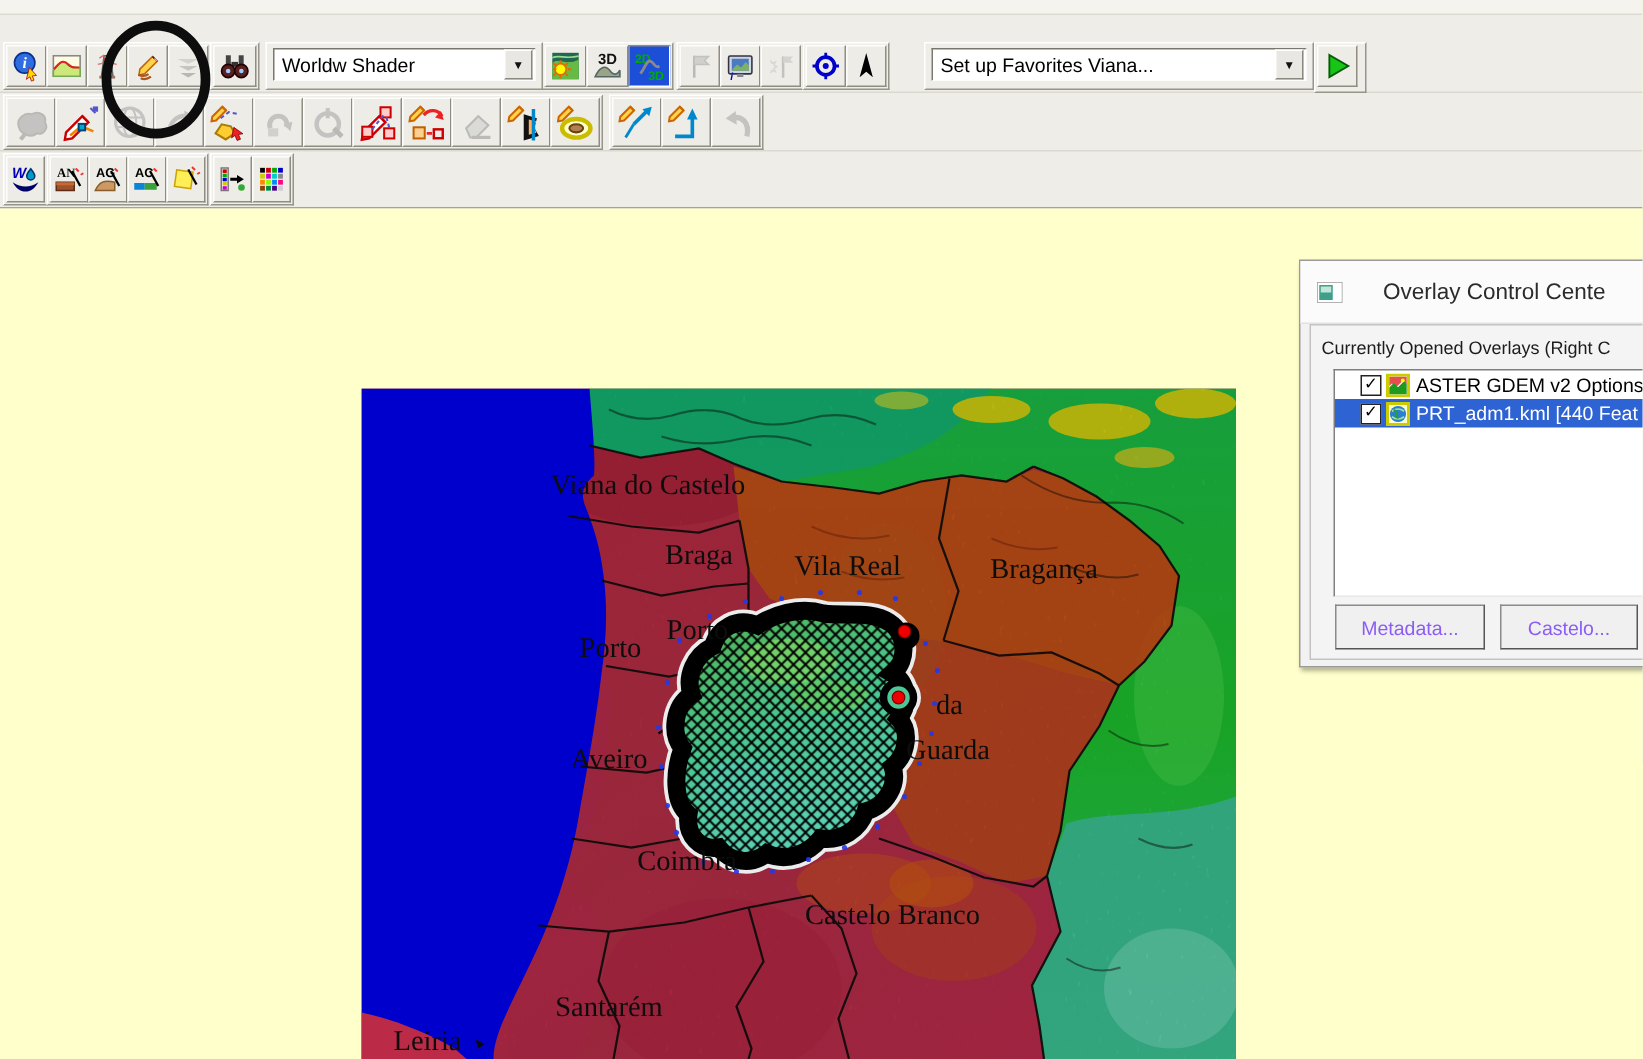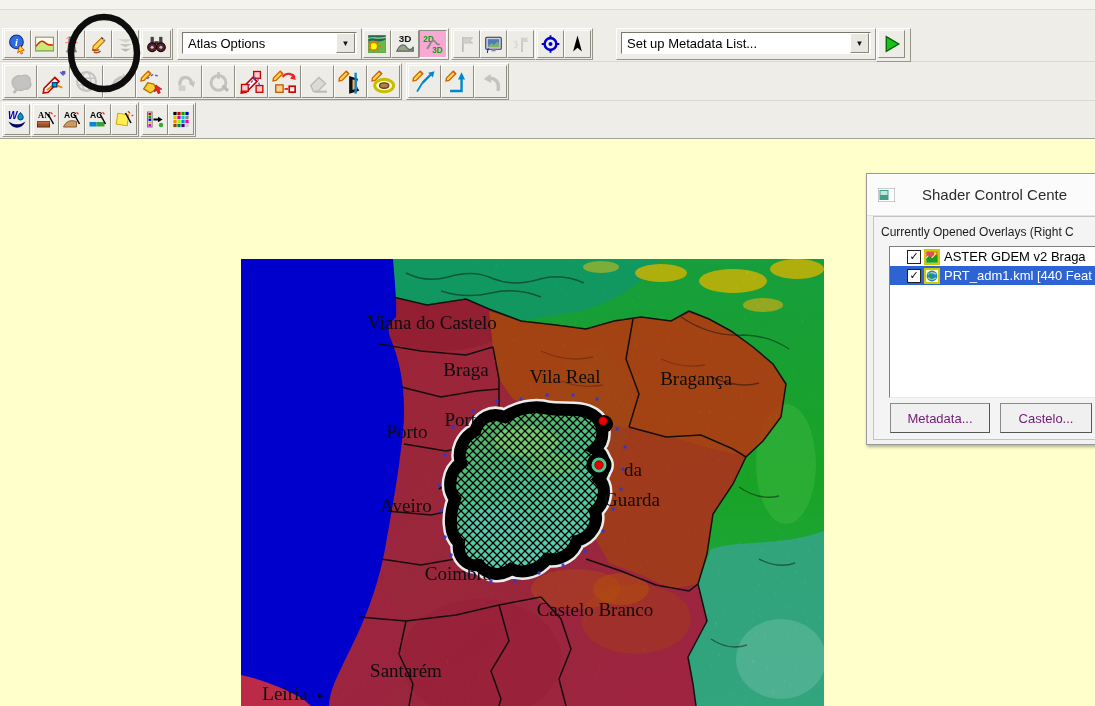--- a/index.html
+++ b/index.html
@@ -17,21 +17,21 @@
     position:absolute;background:#eeede8;padding:1px;
     border:1px solid;border-color:#ffffff #97948a #97948a #ffffff;
     white-space:nowrap;
   }
   .tbbtn{
     display:inline-block;vertical-align:top;box-sizing:border-box;
     background:#edece7;border:1px solid;border-color:#fdfdfb #8f8c82 #8f8c82 #fdfdfb;
     padding:2px;cursor:pointer;
   }
   .tbbtn svg{width:100%;height:100%;display:block;}
-  .tbbtn.pressed{border-color:#8f8c82 #fdfdfb #fdfdfb #8f8c82;background:#f9a8d4;}
+  .tbbtn.pressed{border-color:#8f8c82 #fdfdfb #fdfdfb #8f8c82;background:#1d4ed8;}
   .tbbtn.disabled svg{opacity:.5;filter:grayscale(85%);}
   .r1btn{width:27px;height:28px;}
   .combo{
     background:#fff;border:1px solid;border-color:#7a786e #fdfdfb #fdfdfb #7a786e;
     height:22px;display:flex;align-items:center;font-size:13px;color:#000;
     padding-left:5px;box-sizing:border-box;
   }
   .combo .arrowbtn{
     margin-left:auto;width:17px;height:18px;background:#e8e7e2;
     border:1px solid;border-color:#fff #8a887e #8a887e #fff;
@@ -69,21 +69,21 @@
   .layer-row.selected{background:#2E63D4;color:#fff;}
   .cb{
     width:12px;height:12px;background:#fff;border:1px solid #222;
     font-size:11px;line-height:11px;text-align:center;color:#000;flex:none;margin-right:3px;
   }
   .licon{width:16px;height:16px;flex:none;margin-right:4px;}
   .licon svg{width:16px;height:16px;display:block;}
   .panel-buttons button{
     position:absolute;top:186px;height:30px;background:#f0f0f0;
     border:1px solid #8a8a8a;border-right-color:#555;border-bottom-color:#555;
-    font-size:13px;font-family:inherit;color:#701a75;cursor:pointer;
+    font-size:13px;font-family:inherit;color:#8b5cf6;cursor:pointer;
   }
   .panel-buttons .b1{left:16px;width:100px;}
   .panel-buttons .b2{left:126px;width:92px;}
 </style>
 </head>
 <body>
 
 <div class="toolbar-area">
   <div class="topstrip"></div>
   <div class="rowline" style="top:61px"></div>
@@ -296,28 +296,28 @@
             <rect x="14.4" y="10.4" width="3.2" height="3.2" fill="#f08"></rect>
             <rect x="2.4" y="14.4" width="3.2" height="3.2" fill="#840"></rect>
             <rect x="6.4" y="14.4" width="3.2" height="3.2" fill="#084"></rect>
             <rect x="10.4" y="14.4" width="3.2" height="3.2" fill="#408"></rect>
             <rect x="14.4" y="14.4" width="3.2" height="3.2" fill="#ccc"></rect>
           </svg></div></div>
     </div>
 
   <div class="tbgroup" style="left:177px;top:28px;width:181px;height:28px">
     <div class="combo" style="margin:2px 3px">
-      <span>Atlas Options</span>
+      <span>Worldw Shader</span>
       <span class="arrowbtn">▼</span>
     </div>
   </div>
 
   <div class="tbgroup" style="left:616px;top:28px;width:256px;height:28px">
     <div class="combo" style="margin:2px 3px">
-      <span>Set up Metadata List...</span>
+      <span>Set up Favorites Viana...</span>
       <span class="arrowbtn">▼</span>
     </div>
   </div>
 
   <div class="tbgroup" style="left:876px;top:28px;width:31px;height:30px">
     <div class="tbbtn r1btn">
       <svg viewBox="0 0 20 20">
         <path d="M5 3l12 7-12 7z" fill="#17c517" stroke="#045c04" stroke-width="1.2"></path>
       </svg>
     </div>
@@ -497,36 +497,36 @@
 
 <div class="panel">
   <div class="panel-title">
     <span class="ticon">
       <svg viewBox="0 0 17 14" width="17" height="14">
         <rect x="0" y="0" width="17" height="14" fill="#fff" stroke="#9a9a9a"></rect>
         <rect x="1.5" y="2" width="9" height="10" fill="#3f9f8a"></rect>
         <rect x="2.5" y="3" width="7" height="4" fill="#bfe6d8"></rect>
       </svg>
     </span>
-    <span>Shader Control Cente</span>
+    <span>Overlay Control Cente</span>
   </div>
   <div class="panel-body">
     <div class="panel-label">Currently Opened Overlays (Right C</div>
     <div class="layer-list" id="layer-list">
         <div class="layer-row">
           <span class="cb">✓</span>
           <span class="licon">
             <svg viewBox="0 0 16 16">
               <rect x="1" y="1" width="14" height="14" fill="#fff" stroke="#cc0" stroke-width="2"></rect>
               <path d="M2.2 2.2h11.6v5l-3-2-4 4-2.8-2.6-1.8 1.8z" fill="#e03030" opacity=".85"></path>
               <path d="M2.2 9.4l3-3 2.8 2.8 4-4 1.8 1.8v6.8H2.2z" fill="#1f9a1f"></path>
               <circle cx="11.2" cy="4.6" r="1.3" fill="#ff0"></circle>
             </svg>
           </span>
-          <span style="white-space: nowrap;">ASTER GDEM v2 Braga</span>
+          <span style="white-space: nowrap;">ASTER GDEM v2 Options</span>
         </div>
         <div class="layer-row selected">
           <span class="cb">✓</span>
           <span class="licon">
             <svg viewBox="0 0 16 16">
               <rect x="1" y="1" width="14" height="14" fill="#ffc" stroke="#cc0" stroke-width="2"></rect>
               <circle cx="8" cy="8" r="5.4" fill="#2a7fd0"></circle>
               <path d="M4 6.2c2.4-2 5.6-2 8 0M4 9.8c2.4 2 5.6 2 8 0" stroke="#9fe39f" fill="none" stroke-width="1.2"></path>
               <path d="M5.2 5l2 2-1 2 2 2" stroke="#2aa02a" fill="none" stroke-width="1.2"></path>
             </svg>

